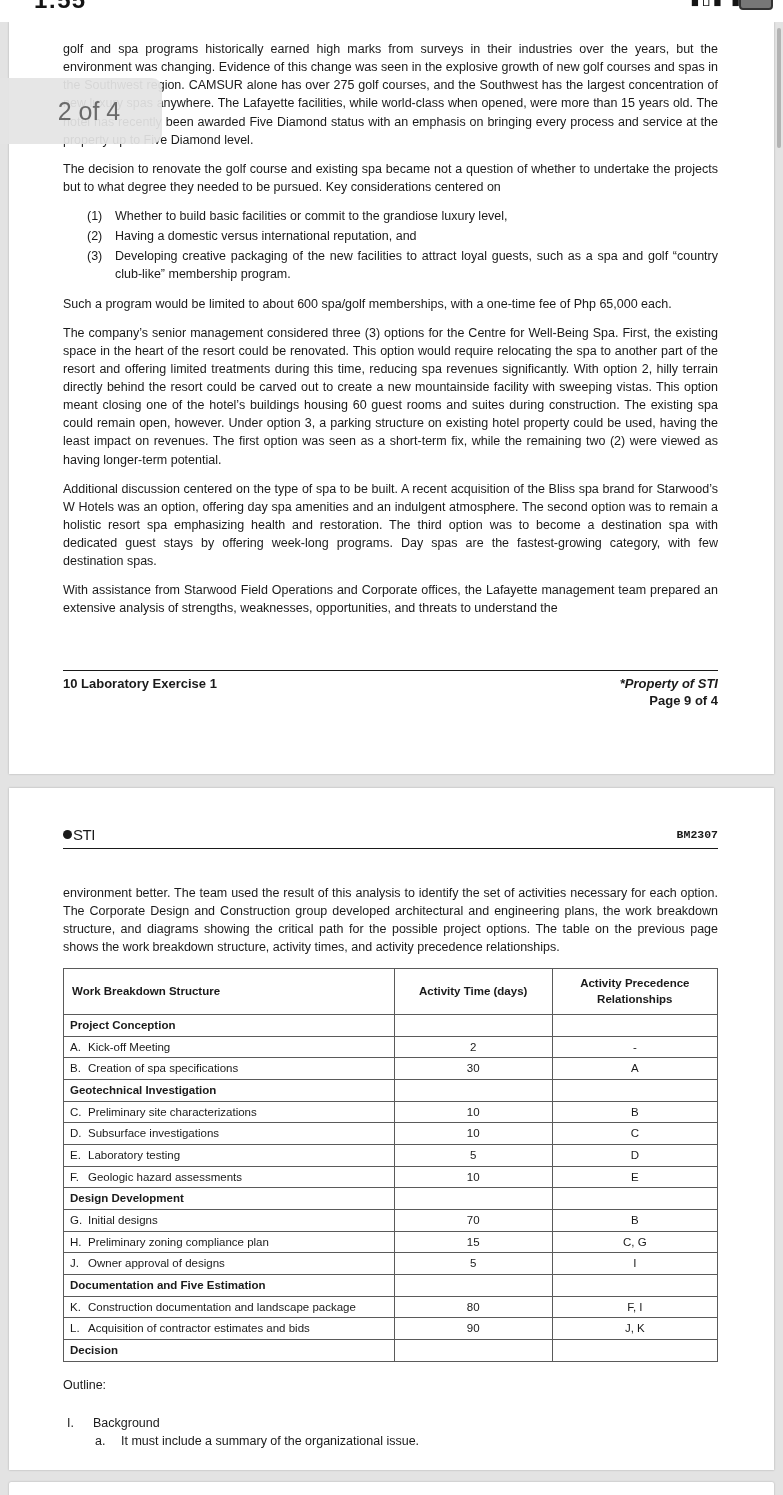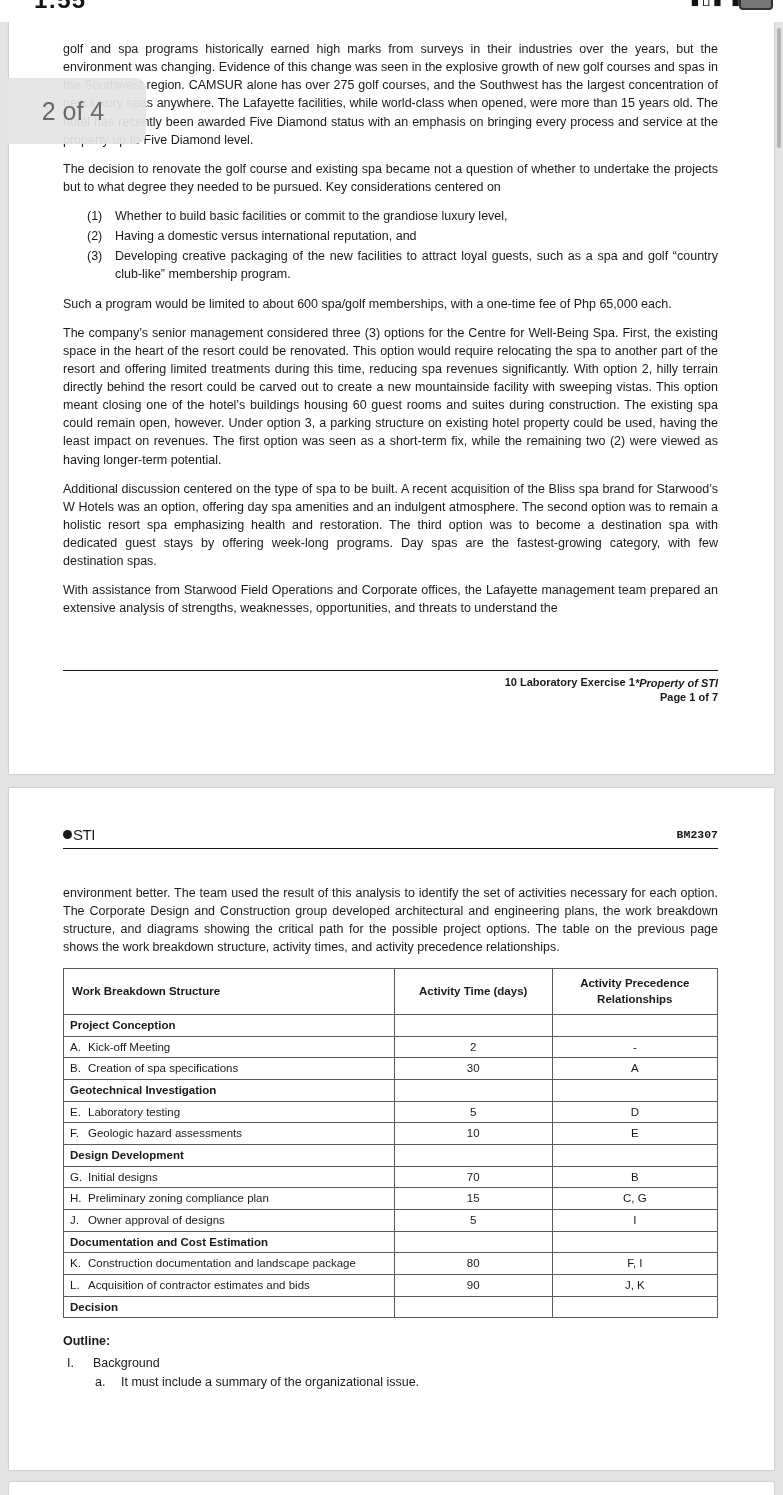--- a/index.html
+++ b/index.html
@@ -119,22 +119,22 @@
 
   
   .footer {
     position: absolute;
     left: 54px;
     right: 56px;
     top: 648px;
     border-top: 1px solid #1a1a1a;
     padding-top: 5px;
     display: flex;
-    justify-content: flex-end;
-    font-size: 11px;
+    justify-content: space-between;
+    font-size: 13px;
     font-weight: bold;
     color: #1a1a1a;
   }
   .footer .right {
     text-align: right;
     font-style: italic;
     line-height: 1.3;
   }
   .footer .right .pg { font-style: normal; }
 
@@ -202,22 +202,22 @@
     display: inline-block;
     width: 18px;
   }
   td.ctr { text-align: center; }
   .colw1 { width: 44%; }
   .colw2 { width: 21%; }
   .colw3 { width: 22%; }
 
   .outline-h {
     font-size: 12.5px;
-    font-weight: bold;
-    margin: 14px 0 4px 0;
+    font-weight: normal;
+    margin: 14px 0 20px 0;
     color: #1a1a1a;
   }
   .outline {
     font-size: 12.5px;
     color: #1a1a1a;
     line-height: 1.5;
   }
   .outline .lvl1 {
     display: flex;
     padding-left: 4px;
@@ -237,20 +237,21 @@
     width: 146px;
     height: 66px;
     background: rgba(228,228,228,0.93);
     border-radius: 0 10px 10px 0;
     display: flex;
     align-items: center;
     justify-content: center;
     font-size: 25px;
     color: #6a6a6a;
     z-index: 25;
+    padding-left: 16px;
   }
   .clip { overflow: hidden; }
 </style>
 </head>
 <body>
 
 <div class="viewer">
 
   <div class="page" id="page1">
     <div class="page-inner body-text">
@@ -275,21 +276,21 @@
       <p class="p">Such a program would be limited to about 600 spa/golf memberships, with a one-time fee of Php 65,000 each.</p>
       <p class="p">The company’s senior management considered three (3) options for the Centre for Well-Being Spa. First, the existing space in the heart of the resort could be renovated. This option would require relocating the spa to another part of the resort and offering limited treatments during this time, reducing spa revenues significantly. With option 2, hilly terrain directly behind the resort could be carved out to create a new mountainside facility with sweeping vistas. This option meant closing one of the hotel’s buildings housing 60 guest rooms and suites during construction. The existing spa could remain open, however. Under option 3, a parking structure on existing hotel property could be used, having the least impact on revenues. The first option was seen as a short-term fix, while the remaining two (2) were viewed as having longer-term potential.</p>
       <p class="p">Additional discussion centered on the type of spa to be built. A recent acquisition of the Bliss spa brand for Starwood’s W Hotels was an option, offering day spa amenities and an indulgent atmosphere. The second option was to remain a holistic resort spa emphasizing health and restoration. The third option was to become a destination spa with dedicated guest stays by offering week-long programs. Day spas are the fastest-growing category, with few destination spas.</p>
       <p class="p">With assistance from Starwood Field Operations and Corporate offices, the Lafayette management team prepared an extensive analysis of strengths, weaknesses, opportunities, and threats to understand the</p>
     </div>
 
     <div class="footer">
       <div>10 Laboratory Exercise 1</div>
       <div class="right">
         <div>*Property of STI</div>
-        <div class="pg">Page 1 of 7</div>
+        <div class="pg">Page 9 of 4</div>
       </div>
     </div>
   </div>
 
   <div class="page clip" id="page2">
     <div class="p2head">
       <div class="sti-logo">
         <span class="dot"></span>
           <span>STI</span>
       </div>
@@ -322,20 +323,30 @@
               <td class="itm"><span class="lbl">B.</span>Creation of spa specifications</td>
               <td class="ctr">30</td>
               <td class="ctr">A</td>
             </tr>
             <tr>
               <td class="sec">Geotechnical Investigation</td>
               <td class="ctr"></td>
               <td class="ctr"></td>
             </tr>
             <tr>
+              <td class="itm"><span class="lbl">C.</span>Preliminary site characterizations</td>
+              <td class="ctr">10</td>
+              <td class="ctr">B</td>
+            </tr>
+            <tr>
+              <td class="itm"><span class="lbl">D.</span>Subsurface investigations</td>
+              <td class="ctr">10</td>
+              <td class="ctr">C</td>
+            </tr>
+            <tr>
               <td class="itm"><span class="lbl">E.</span>Laboratory testing</td>
               <td class="ctr">5</td>
               <td class="ctr">D</td>
             </tr>
             <tr>
               <td class="itm"><span class="lbl">F.</span>Geologic hazard assessments</td>
               <td class="ctr">10</td>
               <td class="ctr">E</td>
             </tr>
             <tr>
@@ -352,21 +363,21 @@
               <td class="itm"><span class="lbl">H.</span>Preliminary zoning compliance plan</td>
               <td class="ctr">15</td>
               <td class="ctr">C, G</td>
             </tr>
             <tr>
               <td class="itm"><span class="lbl">J.</span>Owner approval of designs</td>
               <td class="ctr">5</td>
               <td class="ctr">I</td>
             </tr>
             <tr>
-              <td class="sec">Documentation and Cost Estimation</td>
+              <td class="sec">Documentation and Five Estimation</td>
               <td class="ctr"></td>
               <td class="ctr"></td>
             </tr>
             <tr>
               <td class="itm"><span class="lbl">K.</span>Construction documentation and landscape package</td>
               <td class="ctr">80</td>
               <td class="ctr">F, I</td>
             </tr>
             <tr>
               <td class="itm"><span class="lbl">L.</span>Acquisition of contractor estimates and bids</td>

